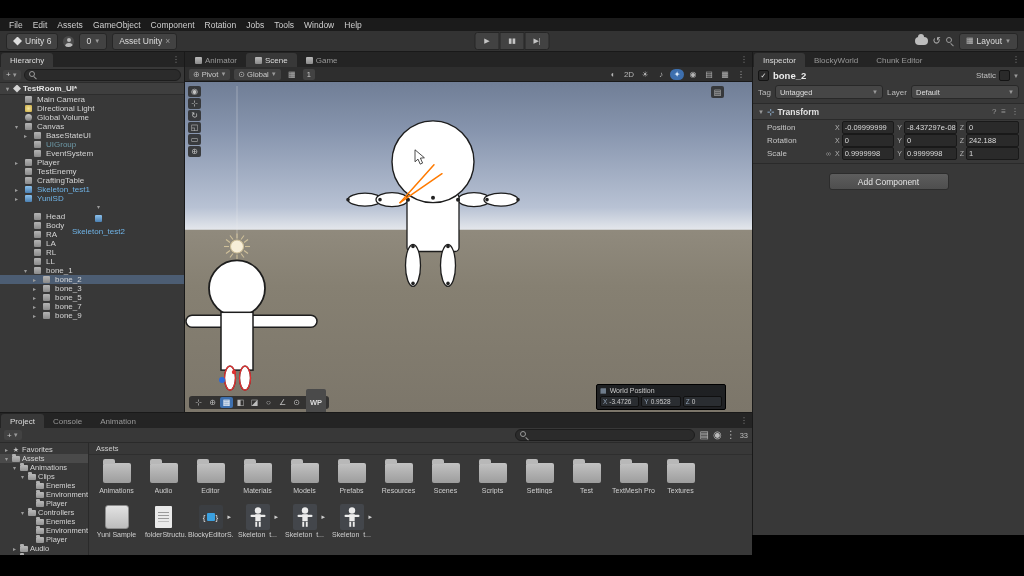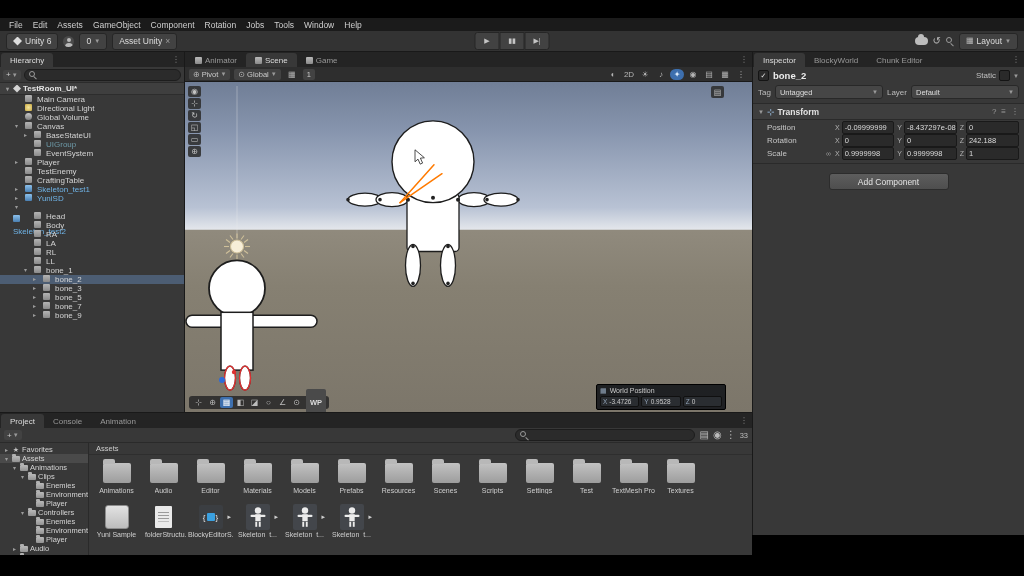--- a/index.html
+++ b/index.html
@@ -53,21 +53,21 @@
   .h-search{height:13px;display:flex;align-items:center;gap:3px;padding:1px 3px;border-bottom:1px solid #2b2b2b;flex:0 0 13px;}
   .mini-btn{display:flex;align-items:center;gap:1px;background:#424242;border-radius:2px;height:10px;
             padding:0 3px;color:#ccc;font-size:8px;}
   .search{flex:1;display:flex;align-items:center;gap:2px;background:#2b2b2b;border:1px solid #1d1d1d;
           border-radius:7px;height:10px;padding:0 4px;}
   .search input{flex:1;background:none;border:none;outline:none;color:#ccc;font-size:7.5px;padding:0;
                 font-family:inherit;min-width:0;}
   .scene-header{display:flex;align-items:center;height:11px;background:#3f3f3f;border-bottom:1px solid #2d2d2d;
                 font-size:8px;gap:2px;padding-left:4px;font-weight:bold;color:#e4e4e4;flex:0 0 11px;}
   .h-rows{flex:1;overflow:hidden;font-size:8px;}
-  .hrow{display:flex;align-items:flex-start;height:9px;gap:5px;white-space:nowrap;}
+  .hrow{display:flex;align-items:center;height:9px;gap:5px;white-space:nowrap;}
   .hrow.selected{background:#4c5d73;}
   .arw{width:7px;text-align:center;color:#9a9a9a;font-size:6px;flex:0 0 7px;}
   .obj-ic{width:7px;height:7px;flex:0 0 7px;border-radius:1px;background:linear-gradient(#b4b4b4,#8a8a8a);}
   .obj-ic.prefab-icon{background:linear-gradient(#8cc1ec,#4a7fb1);}
   .obj-ic.light-icon{background:radial-gradient(#f4e6a0,#c9a93f);}
   .obj-ic.volume-icon{background:linear-gradient(#c9c9c9,#7d7d7d);border-radius:50%;}
   .lbl{color:#d4d4d4;}
   .lbl.prefab{color:#6fb3e6;}
   .lbl.muted{color:#6d9aa8;}
   .uicon{width:8px;height:8px;background:#d4d4d4;clip-path:polygon(50% 0,100% 50%,50% 100%,0 50%);flex:0 0 8px;}

